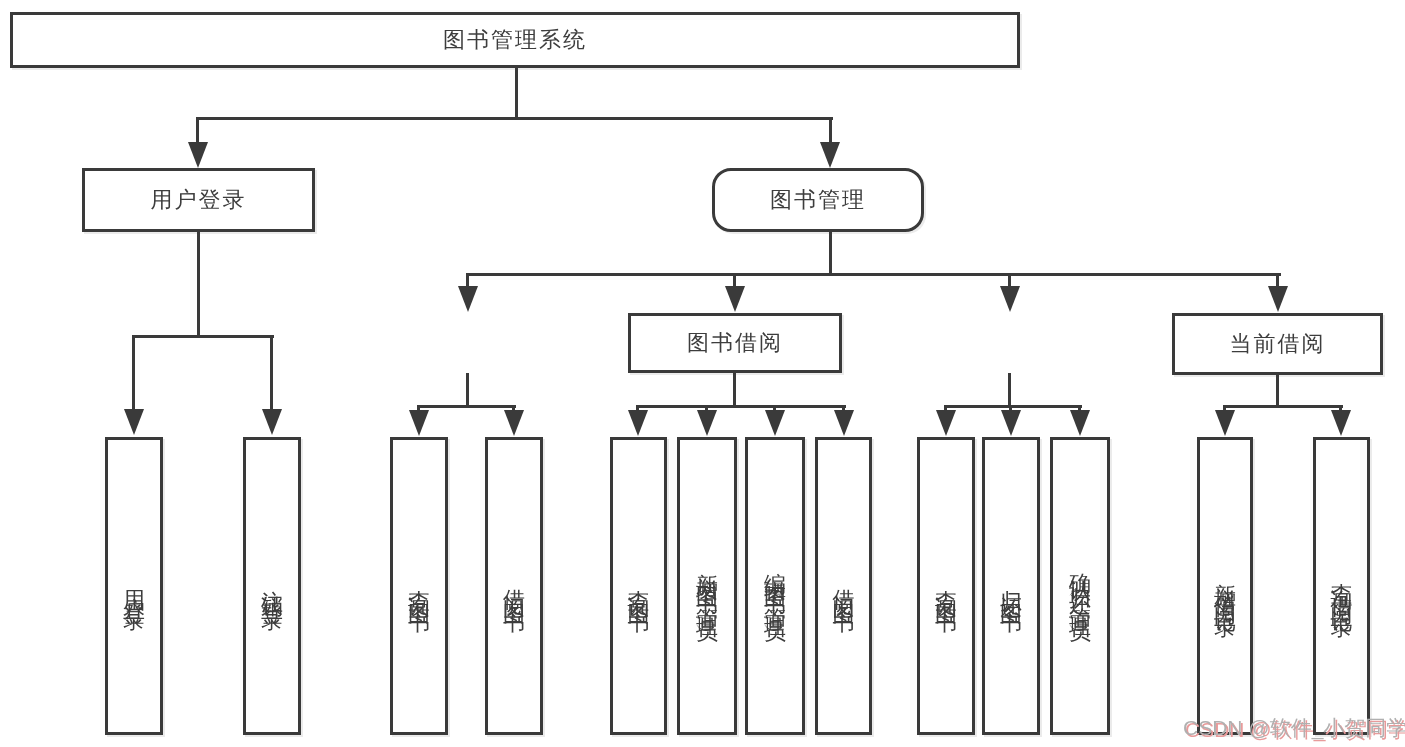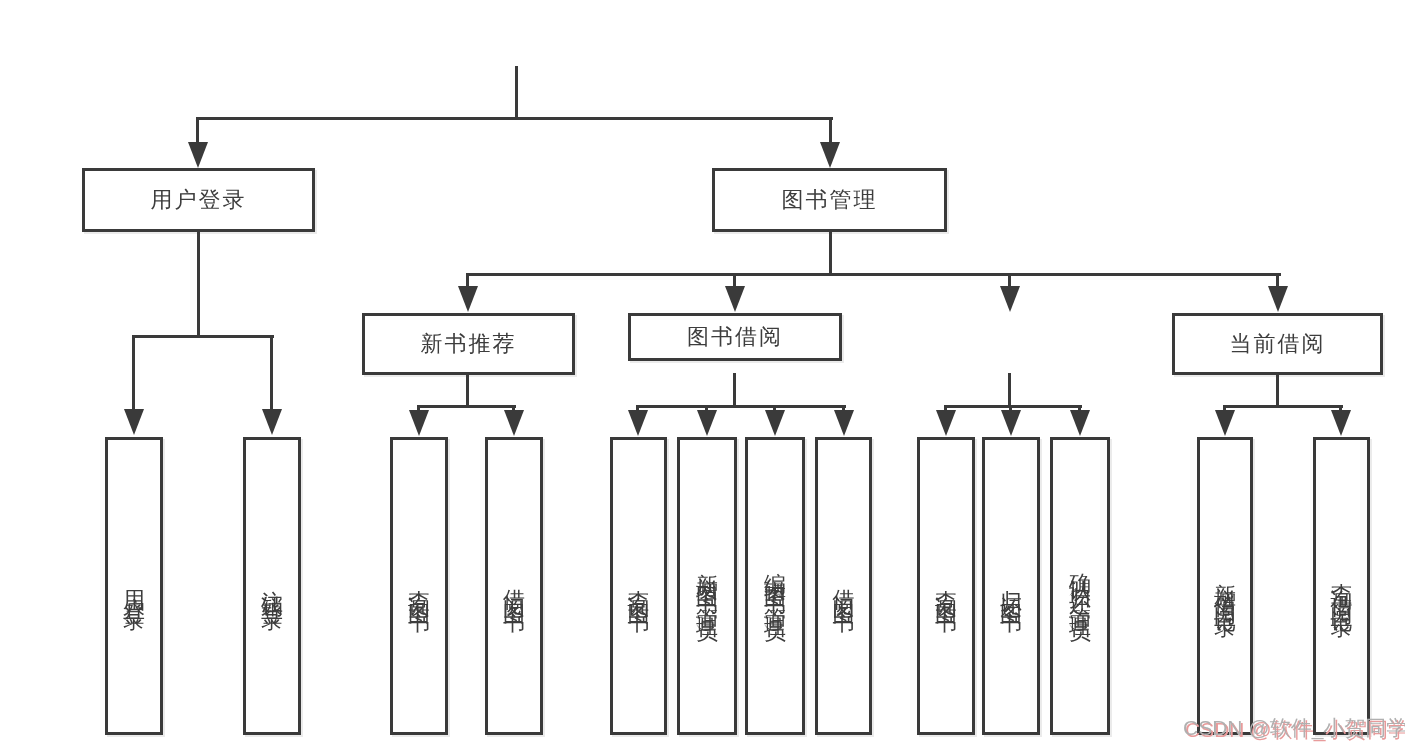--- a/index.html
+++ b/index.html
@@ -61,32 +61,35 @@
     color:var(--wm-text);
     text-shadow:2px 2px 0 var(--wm-shadow);
     white-space:nowrap;
   }
 </style>
 </head>
 <body>
 
 <div id="canvas">
 
+  <div class="box" style="left:10px;top:12px;width:1010px;height:56px;">
+    <span>图书管理系统</span>
+  </div>
 
   <div class="vline" style="left:515px;top:66px;height:53px;"></div>
   <div class="hline" style="left:197px;top:117px;width:636px;"></div>
   <div class="vline" style="left:196px;top:117px;height:28px;"></div>
   <div class="arrow" style="left:188px;top:142px;"></div>
   <div class="vline" style="left:829px;top:117px;height:28px;"></div>
   <div class="arrow" style="left:820px;top:142px;"></div>
 
   <div class="box" style="left:82px;top:168px;width:233px;height:64px;">
     <span>用户登录</span>
   </div>
-  <div class="box" style="left:712px;top:168px;width:235px;height:64px;">
+  <div class="box" style="left:712px;top:168px;width:212px;height:64px;border-radius:19px;">
     <span>图书管理</span>
   </div>
 
   <div class="vline" style="left:197px;top:230px;height:107px;"></div>
   <div class="hline" style="left:133px;top:335px;width:141px;"></div>
   <div class="vline" style="left:132px;top:335px;height:76px;"></div>
   <div class="arrow" style="left:124px;top:409px;"></div>
   <div class="vline" style="left:270px;top:335px;height:76px;"></div>
   <div class="arrow" style="left:262px;top:409px;"></div>
 
@@ -94,24 +97,21 @@
   <div class="hline" style="left:468px;top:273px;width:813px;"></div>
   <div class="vline" style="left:466px;top:273px;height:16px;"></div>
   <div class="arrow" style="left:458px;top:286px;"></div>
   <div class="vline" style="left:733px;top:273px;height:16px;"></div>
   <div class="arrow" style="left:725px;top:286px;"></div>
   <div class="vline" style="left:1008px;top:273px;height:16px;"></div>
   <div class="arrow" style="left:1000px;top:286px;"></div>
   <div class="vline" style="left:1276px;top:273px;height:16px;"></div>
   <div class="arrow" style="left:1268px;top:286px;"></div>
 
-  <div class="box" style="left:362px;top:313px;width:213px;height:62px;">
-    <span>新书推荐</span>
-  </div>
-  <div class="box" style="left:628px;top:313px;width:214px;height:48px;">
+  <div class="box" style="left:628px;top:313px;width:214px;height:60px;">
     <span>图书借阅</span>
   </div>
   <div class="box" style="left:1172px;top:313px;width:211px;height:62px;">
     <span>当前借阅</span>
   </div>
 
   <div class="vline" style="left:466px;top:373px;height:34px;"></div>
   <div class="vline" style="left:733px;top:373px;height:34px;"></div>
   <div class="vline" style="left:1008px;top:373px;height:34px;"></div>
   <div class="vline" style="left:1276px;top:373px;height:34px;"></div>

